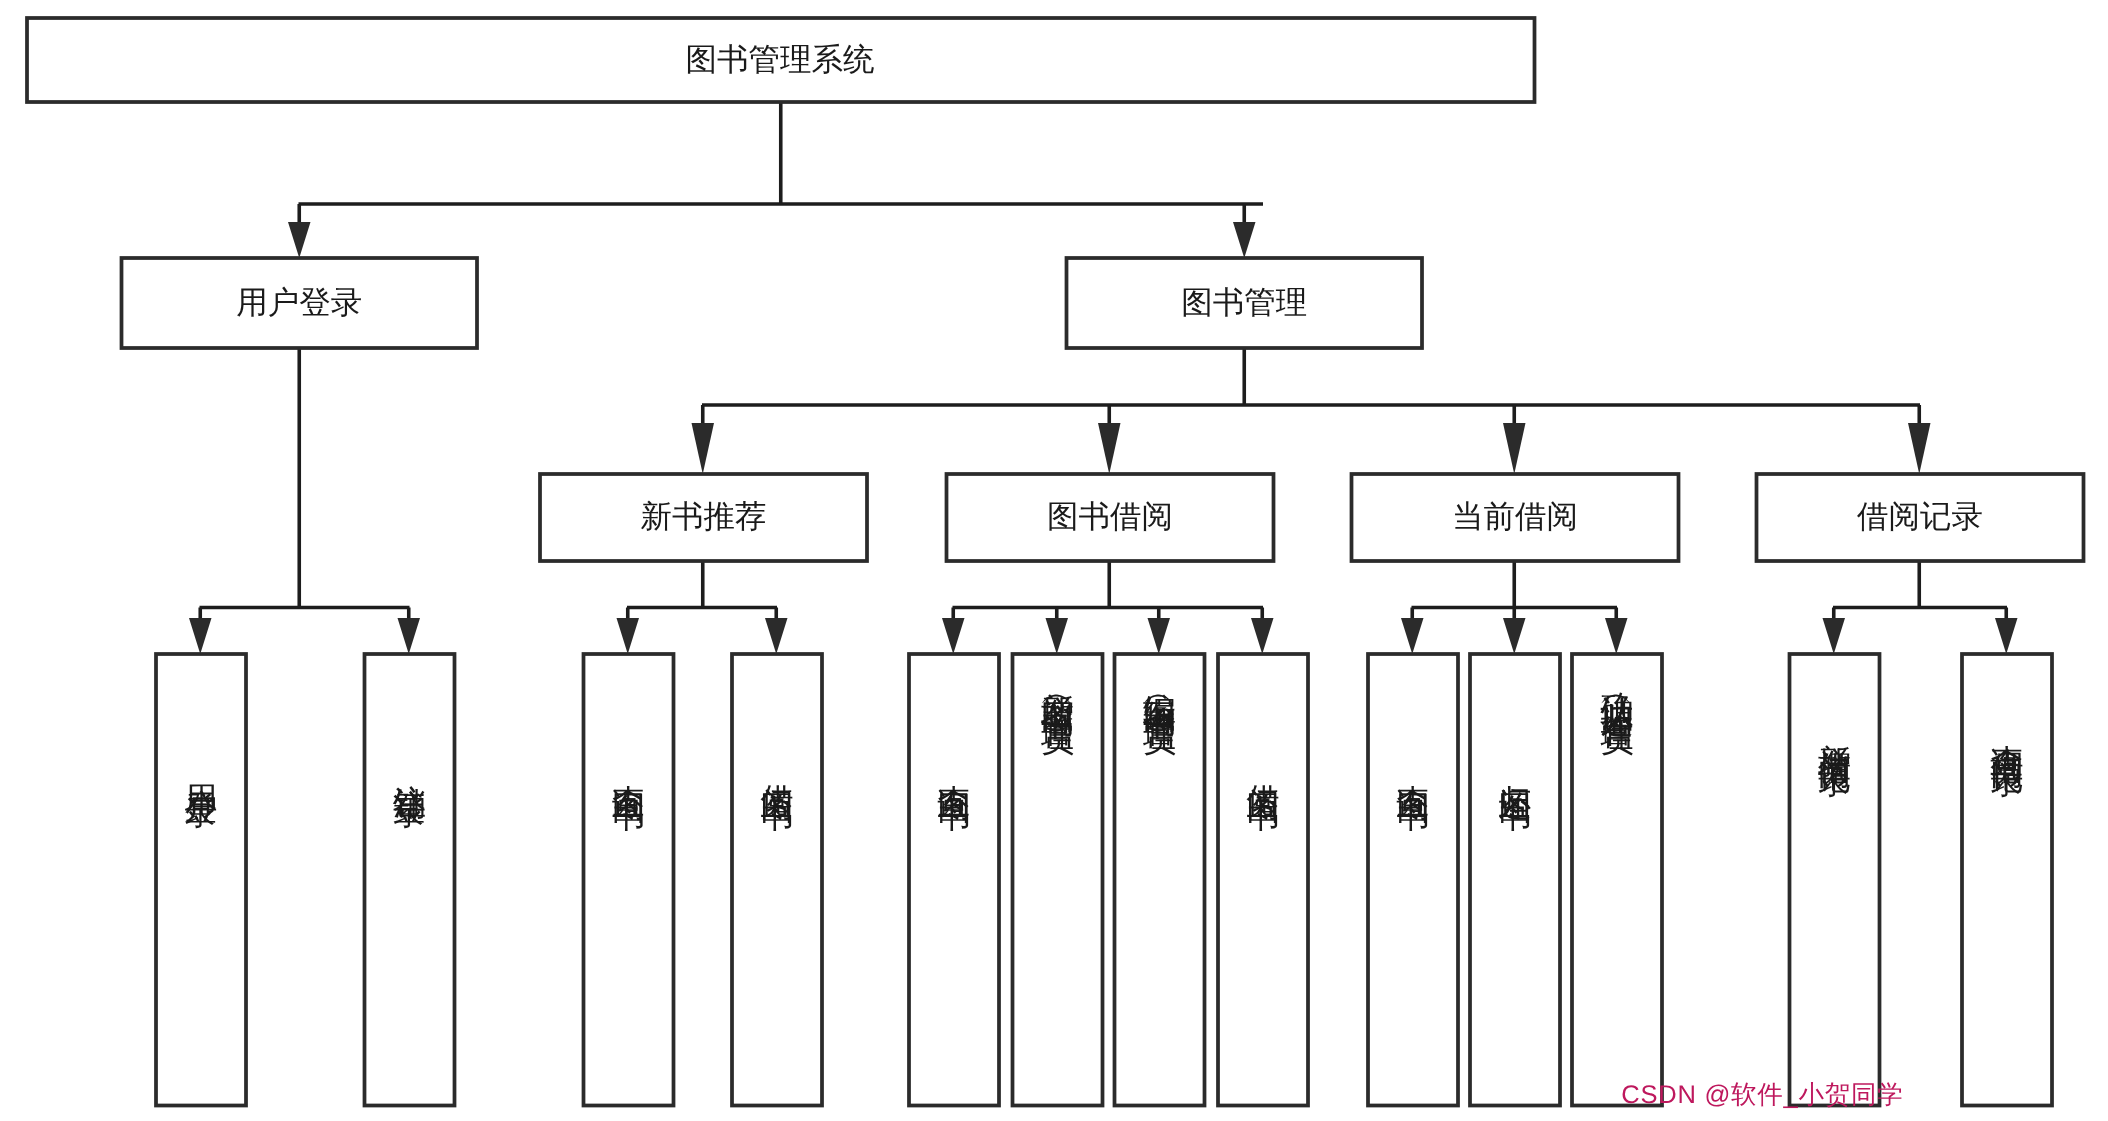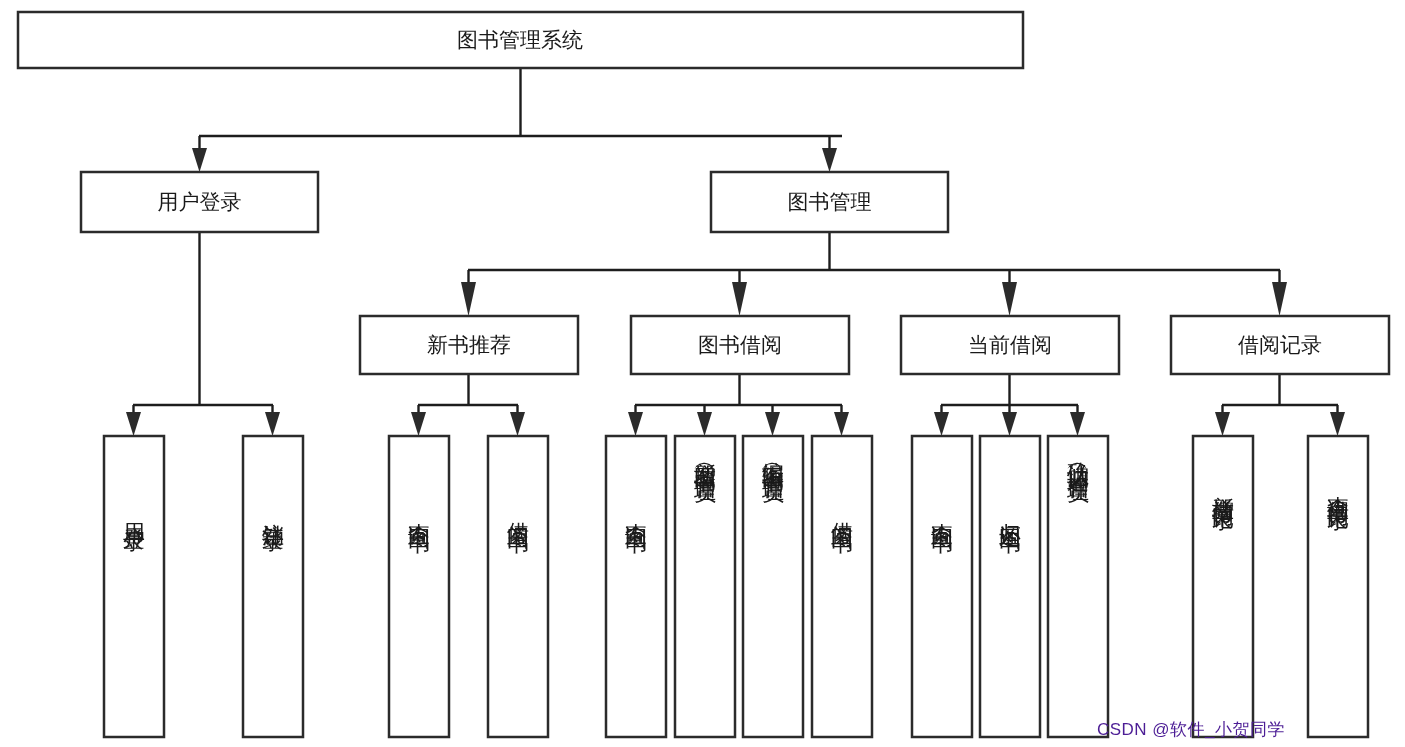--- a/index.html
+++ b/index.html
@@ -61,25 +61,25 @@
     text-orientation: upright;
     font-family: "Liberation Sans", "DejaVu Sans", sans-serif;
     font-size: 22px;
     line-height: 1.0;
     color: #1a1a1a;
     letter-spacing: 3px;
     white-space: nowrap;
   }
   .watermark {
     position: absolute;
-    right: 4px;
+    right: 20px;
     bottom: 6px;
     font-family: "Liberation Sans", "DejaVu Sans", sans-serif;
     font-size: 17px;
-    color: #4c1d95;
+    color: #be185d;
     white-space: nowrap;
     letter-spacing: 0.5px;
   }
 </style>
 </head>
 <body>
 
 <div id="diagram-root">
 
   <svg id="diagram-svg" viewBox="0 0 1405 747">

